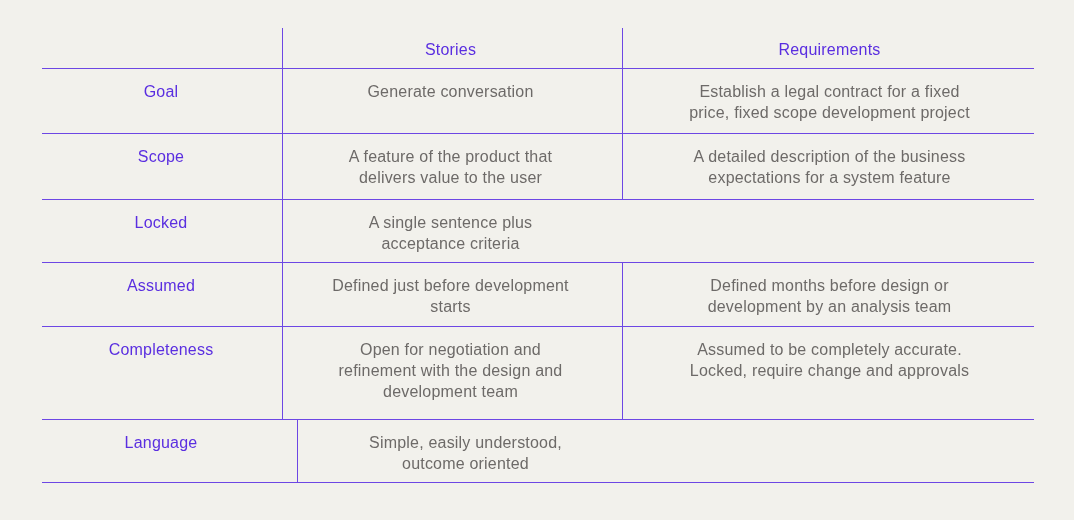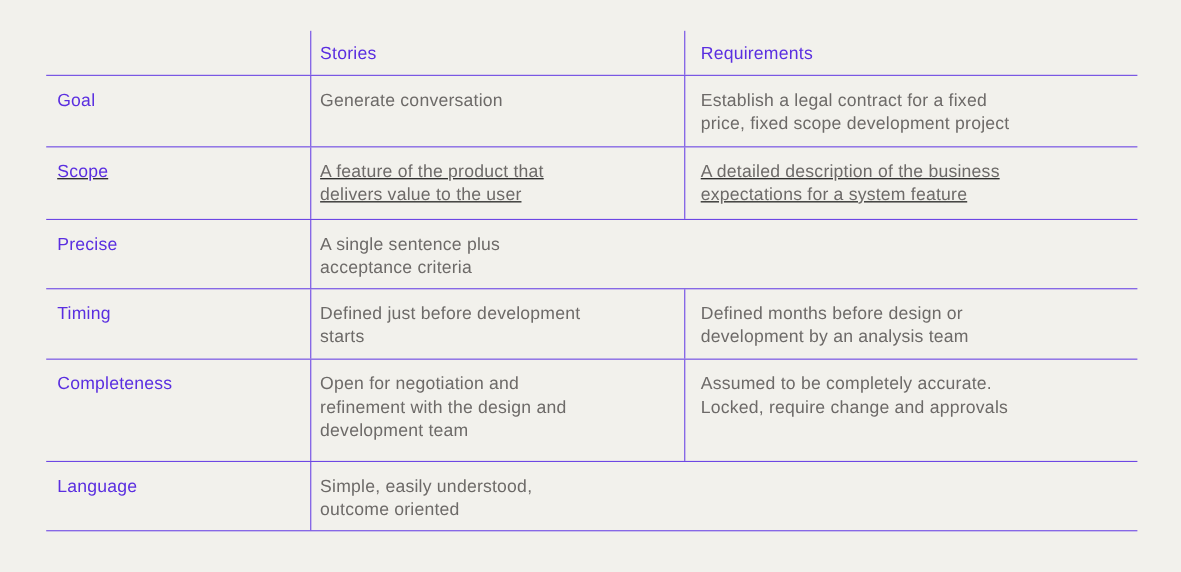--- a/index.html
+++ b/index.html
@@ -1,21 +1,21 @@
 <!DOCTYPE html>
 <html><head>
 <meta charset="utf-8">
 <style>
   :root {
     --bg: #f2f1ec;
     --accent: #5a2ee0;
     --line: #6d47e4;
     --body: #6d6a68;
   }
-  * { margin: 0; padding: 0; box-sizing: border-box; }
+  * { margin: 0; padding: 0; box-sizing: border-box; text-align: center; }
   html, body { width: 1074px; height: 520px; }
   body {
     background: var(--bg);
     font-family: "Liberation Sans", "DejaVu Sans", sans-serif;
     position: relative;
     overflow: hidden;
   }
   .tbl {
     position: absolute;
     left: 42px;
@@ -25,25 +25,25 @@
     flex-direction: column;
   }
   .row {
     display: grid;
     grid-template-columns: 240px 340px 412px;
   }
   .row.body { border-top: 1.5px solid var(--line); }
   .row.last { border-bottom: 1.5px solid var(--line); }
   .row.header  { height: 40px; }
   .row.r-goal  { height: 65px; }
-  .row.r-scope { height: 66px; text-decoration: underline; }
+  .row.r-scope { height: 66px; }
   .row.r-format{ height: 63px; }
   .row.r-timing{ height: 64px; }
   .row.r-completeness { height: 93px; }
-  .row.r-language { height: 64px; }
+  .row.r-language { height: 64px; gap: 15px; }
   .cell {
     padding: 12px 12px 6px 10px;
     font-size: 16px;
     line-height: 21px;
     letter-spacing: 0.2px;
     color: var(--body);
     white-space: pre-line;
     overflow: hidden;
   }
   .cell.c2, .cell.c3 { border-left: 1.5px solid var(--line); }
@@ -76,27 +76,27 @@
 
   <div class="row body r-scope">
     <div class="cell c1 label">Scope</div>
     <div class="cell c2">A feature of the product that
 delivers value to the user</div>
     <div class="cell c3">A detailed description of the business
 expectations for a system feature</div>
   </div>
 
   <div class="row body r-format">
-    <div class="cell c1 label">Precise</div>
+    <div class="cell c1 label">Locked</div>
     <div class="cell c2">A single sentence plus
 acceptance criteria</div>
   </div>
 
   <div class="row body r-timing">
-    <div class="cell c1 label">Timing</div>
+    <div class="cell c1 label">Assumed</div>
     <div class="cell c2">Defined just before development
 starts</div>
     <div class="cell c3">Defined months before design or
 development by an analysis team</div>
   </div>
 
   <div class="row body r-completeness">
     <div class="cell c1 label">Completeness</div>
     <div class="cell c2">Open for negotiation and
 refinement with the design and

